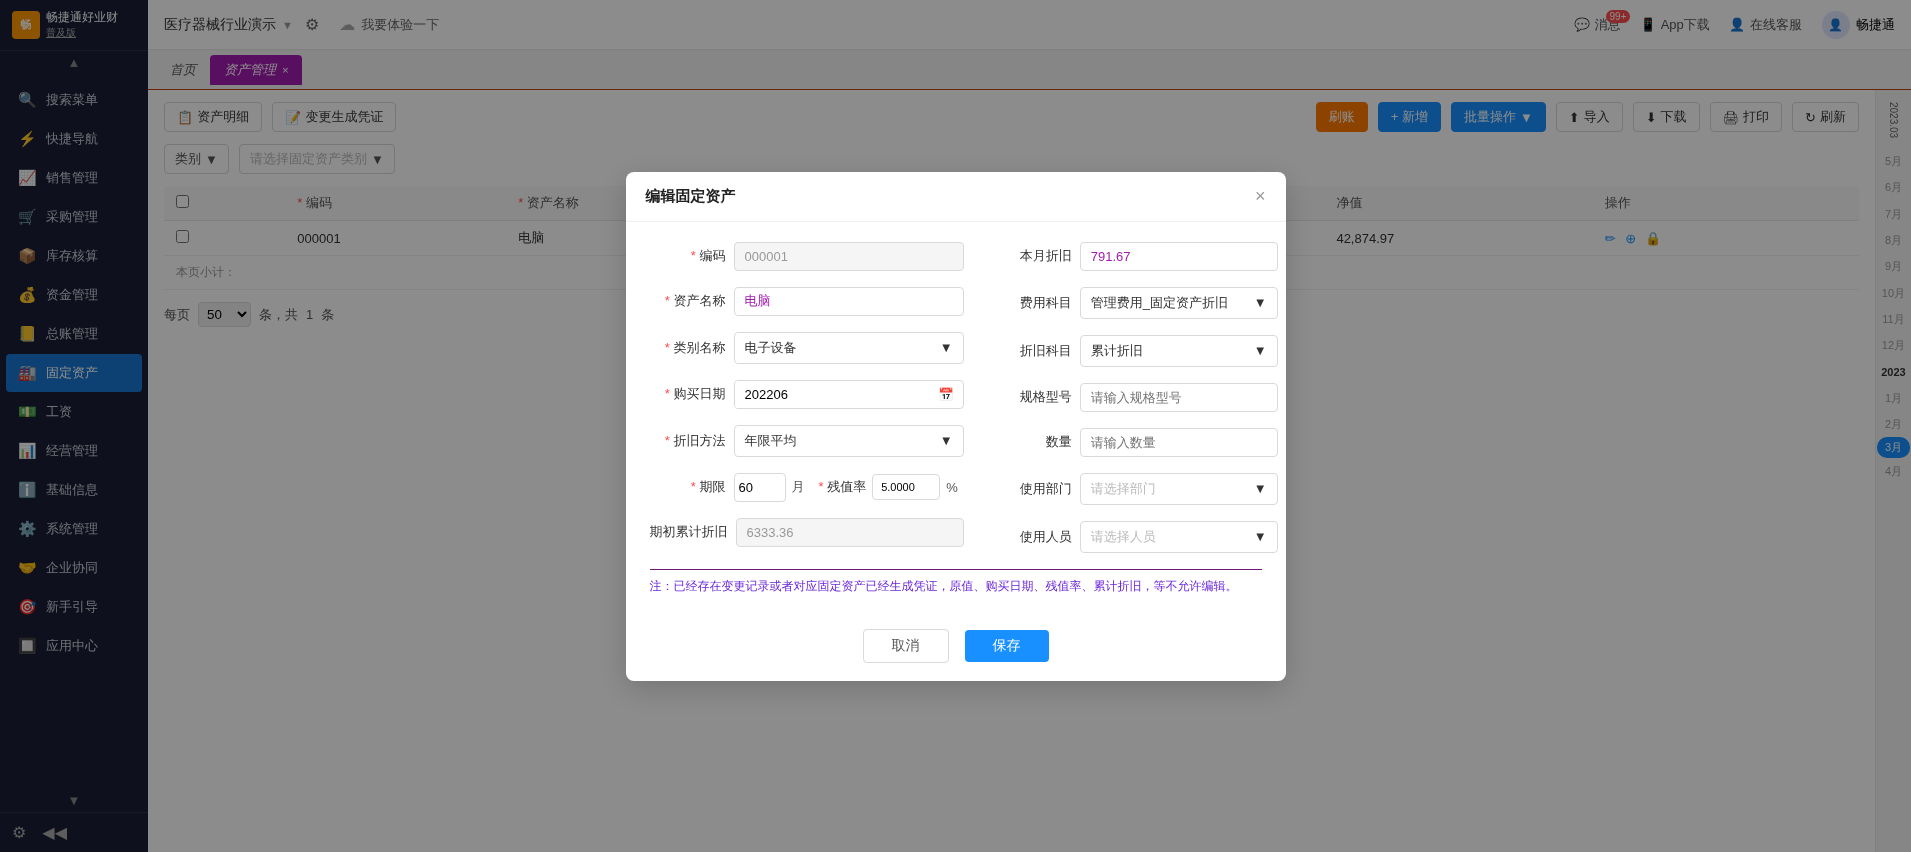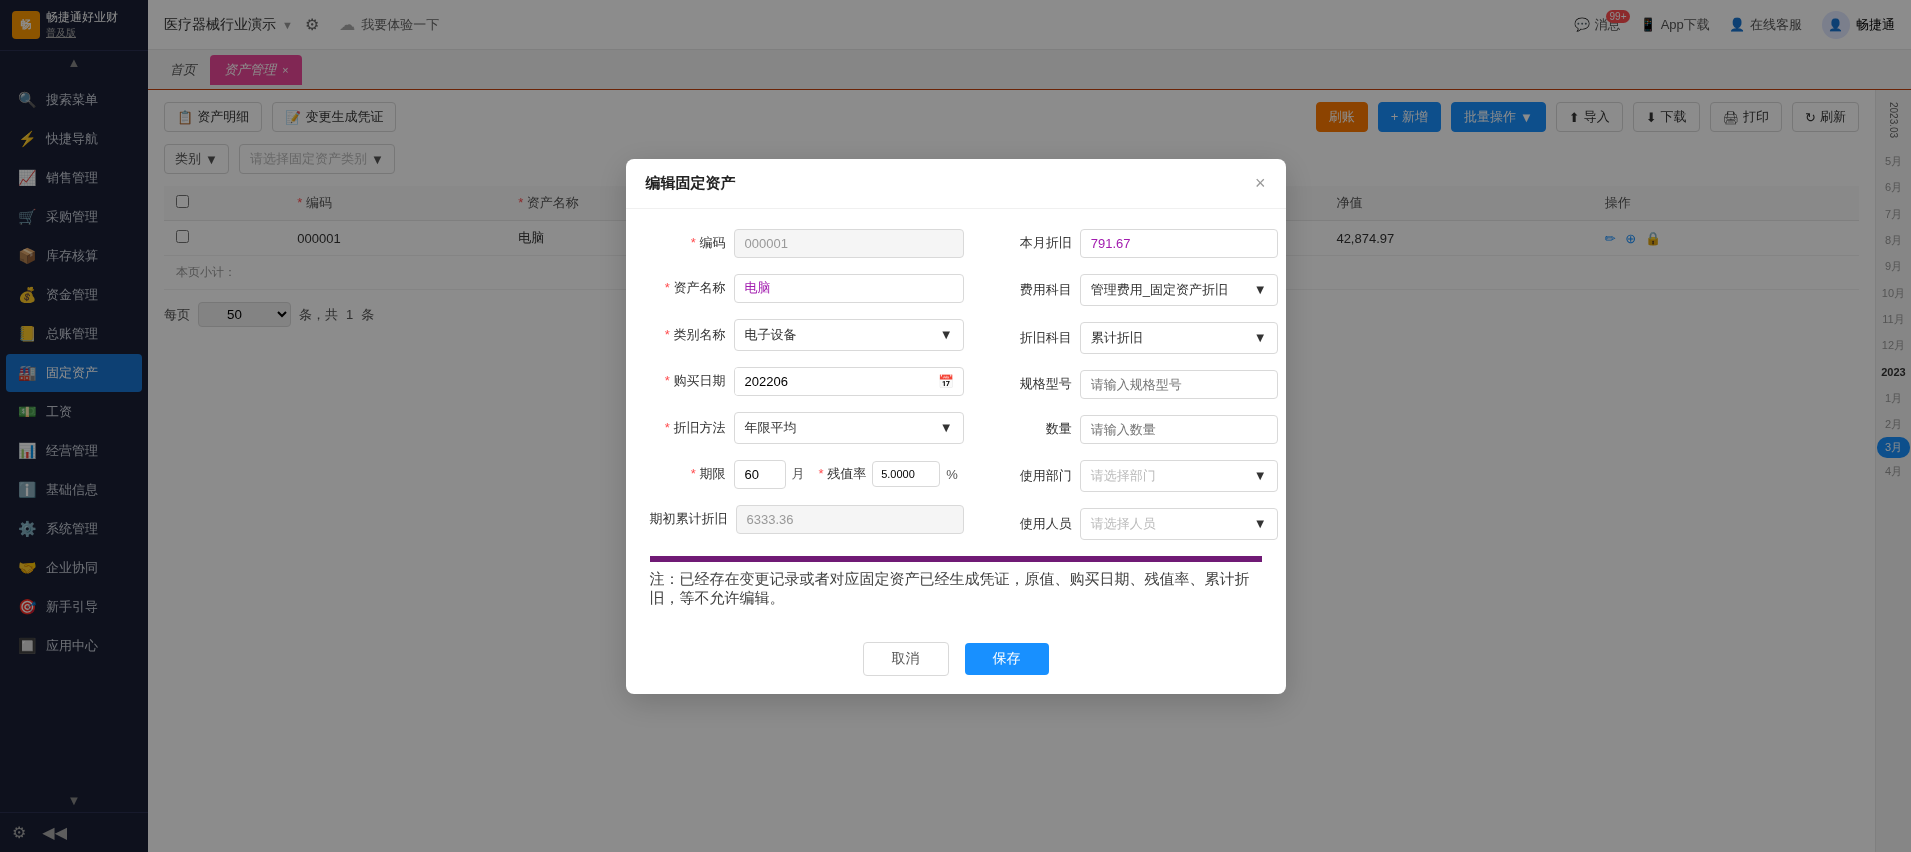--- a/index.html
+++ b/index.html
@@ -112,21 +112,21 @@
       height: 40px;
       font-style: italic;
     }
     .tab {
       display: flex; align-items: center; gap: 6px;
       padding: 6px 14px; cursor: pointer;
       font-size: 13px; color: #555;
       border-radius: 4px 4px 0 0;
     }
     .tab.active {
-      background: #ec4899; color: #fff;
+      background: #a21caf; color: #fff;
     }
     .tab-close { font-size: 11px; cursor: pointer; }
     .tab-home { color: #555; }
 
     
     .content-area {
       flex: 1;
       display: flex;
       overflow: hidden;
       position: relative;
@@ -183,21 +183,21 @@
       font-weight: normal; white-space: nowrap;
     }
     .data-table td {
       border-bottom: 1px solid #f0f0f0;
       padding: 8px 12px; color: #333;
     }
     .data-table th.required::before { content: '* '; color: #ff4d4f; }
 
     
     .pagination { display: flex; align-items: center; gap: 8px; margin-top: 12px; font-size: 13px; color: #555; }
-    .page-select { border: 1px solid #d9d9d9; border-radius: 4px; padding: 3px 24px; }
+    .page-select { border: 1px solid #d9d9d9; border-radius: 4px; padding: 3px 4px; }
 
     
     .right-timeline {
       width: 36px; min-width: 36px;
       background: #f5f5f5;
       border-left: 1px solid #e8e8e8;
       display: flex; flex-direction: column;
       align-items: center;
       padding: 6px 0;
       font-size: 11px; color: #999;
@@ -271,29 +271,29 @@
       overflow: hidden;
     }
     .form-input-inner {
       flex: 1; border: none; padding: 6px 10px;
       font-size: 13px; outline: none;
     }
     .form-input-icon {
       padding: 0 8px; color: #aaa; cursor: pointer;
     }
     .period-row { display: flex; align-items: center; gap: 6px; flex: 1; }
-    .period-input { width: 52px; border: 1px solid #d9d9d9; border-radius: 4px; padding: 6px 10px; font-size: 13px; }
+    .period-input { width: 52px; border: 1px solid #d9d9d9; border-radius: 4px; padding: 6px 4px; font-size: 13px; }
     .period-unit { color: #555; font-size: 13px; }
     .residual-input { width: 68px; border: 1px solid #d9d9d9; border-radius: 4px; padding: 6px 8px; font-size: 11px; }
     .residual-pct { color: #555; }
 
     .modal-note {
-      font-size: 15px; color: #404040;
+      font-size: 12px; color: #6d28d9;
       padding: 8px 0 4px;
-      border-top: 6px solid #701a75;
+      border-top: 1px solid #701a75;
     }
     .modal-footer {
       display: flex; align-items: center; justify-content: center;
       gap: 16px;
       padding: 14px 24px 18px;
     }
     .btn-cancel {
       padding: 7px 28px; border-radius: 4px;
       border: 1px solid #d9d9d9; background: #fff;
       color: #555; font-size: 14px; cursor: pointer;

